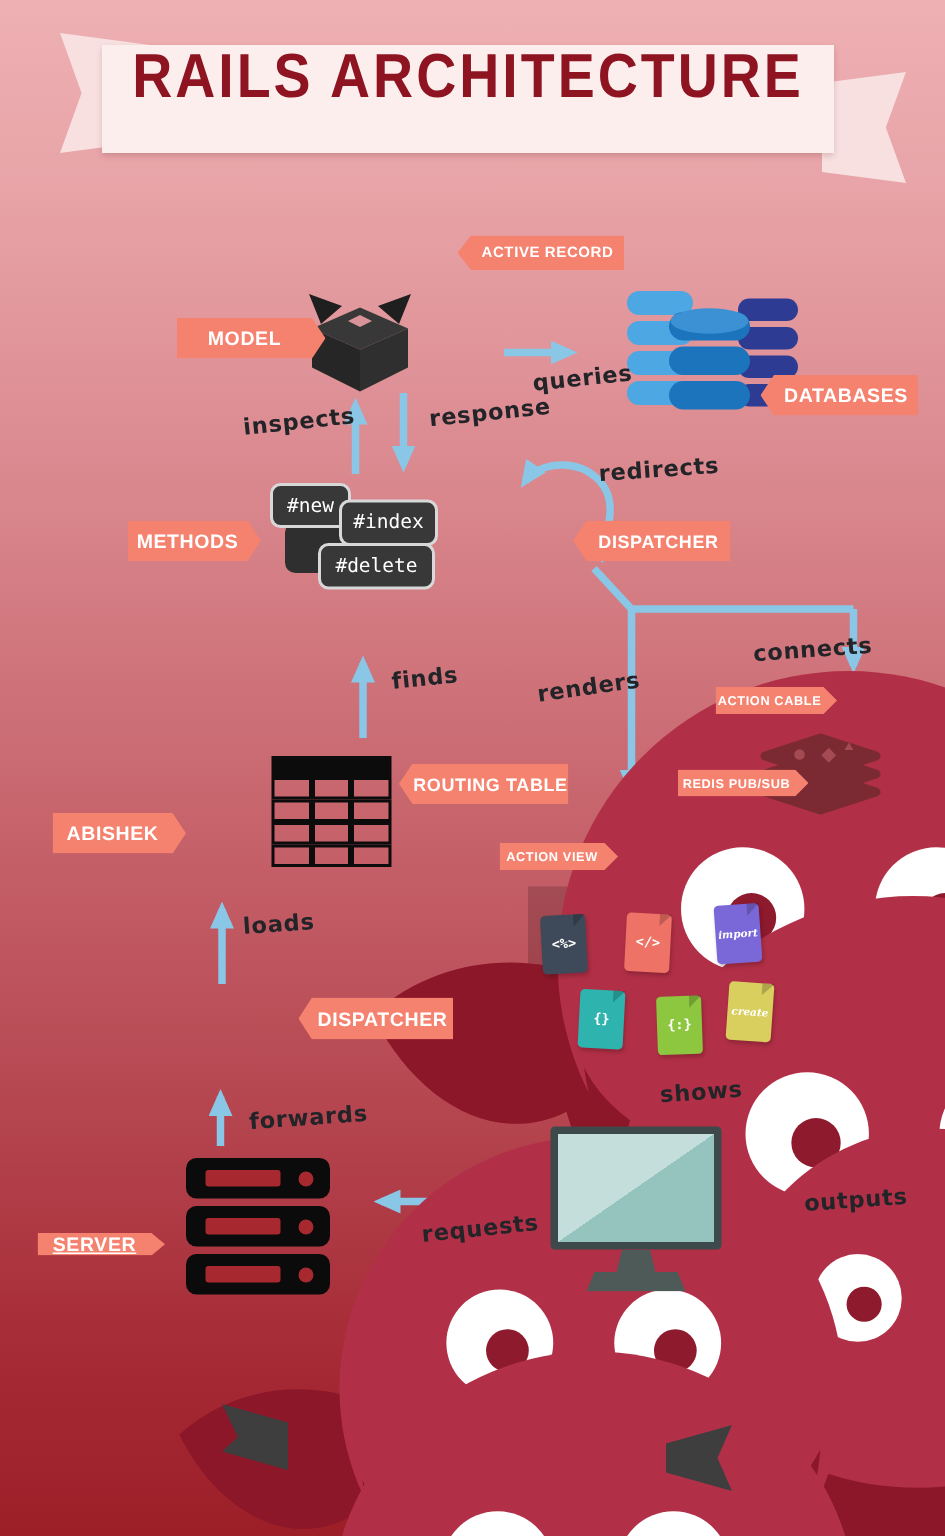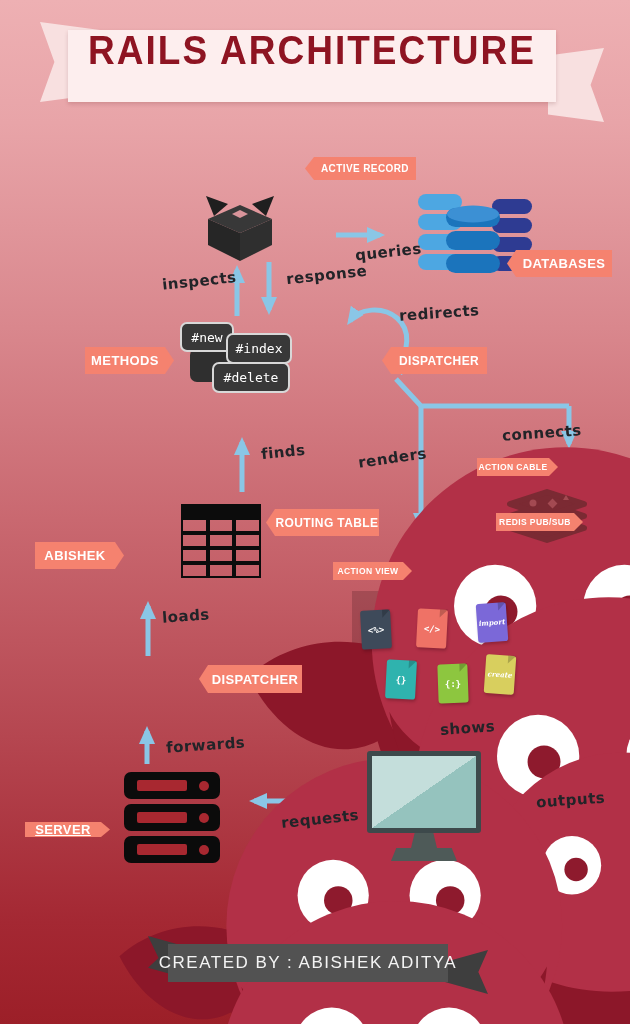--- a/index.html
+++ b/index.html
@@ -208,39 +208,42 @@
   <div class="ftile" style="left: 438px; top: 664px; transform: rotate(-2deg); background: rgb(141, 198, 63);">
       <span class="fglyph">{:}</span>
     </div>
   <div class="ftile" style="left: 485px; top: 655px; transform: rotate(4deg); background: rgb(216, 207, 94);">
       <span class="fglyph script">create</span>
     </div>
 
   <div class="tag point-left" style="left:305px;top:157px;width:102px;height:23px;font-size:10px;">
       <span>ACTIVE RECORD</span>
     </div>
+  <div class="tag point-right" style="left:118px;top:212px;width:90px;height:27px;font-size:13px;">
+      <span>MODEL</span>
+    </div>
   <div class="tag point-left" style="left:507px;top:250px;width:96px;height:27px;font-size:13px;">
       <span>DATABASES</span>
     </div>
   <div class="tag point-right" style="left:85px;top:347px;width:80px;height:27px;font-size:13px;">
       <span>METHODS</span>
     </div>
   <div class="tag point-left" style="left:382px;top:347px;width:96px;height:27px;font-size:12px;">
       <span>DISPATCHER</span>
     </div>
   <div class="tag point-left" style="left:266px;top:509px;width:104px;height:27px;font-size:12px;">
       <span>ROUTING TABLE</span>
     </div>
   <div class="tag point-right" style="left:35px;top:542px;width:80px;height:27px;font-size:13px;">
       <span>ABISHEK</span>
     </div>
   <div class="tag point-right" style="left:477px;top:458px;width:72px;height:18px;font-size:8.5px;">
       <span>ACTION CABLE</span>
     </div>
-  <div class="tag point-right" style="left:452px;top:513px;width:78px;height:18px;font-size:8.5px;margin-left:44px;">
+  <div class="tag point-right" style="left:452px;top:513px;width:78px;height:18px;font-size:8.5px;">
       <span>REDIS PUB/SUB</span>
     </div>
   <div class="tag point-right" style="left:333px;top:562px;width:70px;height:18px;font-size:8.5px;">
       <span>ACTION VIEW</span>
     </div>
   <div class="tag point-left" style="left:199px;top:665px;width:94px;height:28px;font-size:13px;">
       <span>DISPATCHER</span>
     </div>
   <div class="tag point-right" style="left:25px;top:822px;width:76px;height:15px;font-size:13px;text-decoration:underline;">
       <span>SERVER</span>
@@ -260,17 +263,14 @@
   <div class="hand" style="left:536px;top:791px;transform:rotate(-4deg);">outputs</div>
 
   <div class="ribbon-flag" style="left:40px;top:22px;width:60px;height:80px;background:#f8e0e0;clip-path:polygon(0 0,100% 10%,100% 90%,0 100%,24% 50%);"></div>
   <div class="ribbon-flag" style="left:548px;top:48px;width:56px;height:74px;background:#f8e0e0;clip-path:polygon(0 10%,100% 0,76% 50%,100% 100%,0 90%);"></div>
   <div class="ribbon-band" style="left:68px;top:30px;width:488px;height:72px;">
     <span class="title-text">RAILS ARCHITECTURE</span>
   </div>
 
   <div class="ribbon-flag" style="left:148px;top:936px;width:44px;height:44px;background:#3e3e3e;clip-path:polygon(0 0,100% 28%,100% 100%,0 72%,24% 50%);"></div>
   <div class="ribbon-flag" style="left:444px;top:950px;width:44px;height:44px;background:#3e3e3e;clip-path:polygon(0 28%,100% 0,78% 50%,100% 100%,0 72%);"></div>
-  <div class="footer-band" style="left:168px;top:944px;width:280px;height:38px;">
-    <span class="footer-text">CREATED BY : ABISHEK ADITYA</span>
-  </div>
 
 </div>
 
 </body></html>

